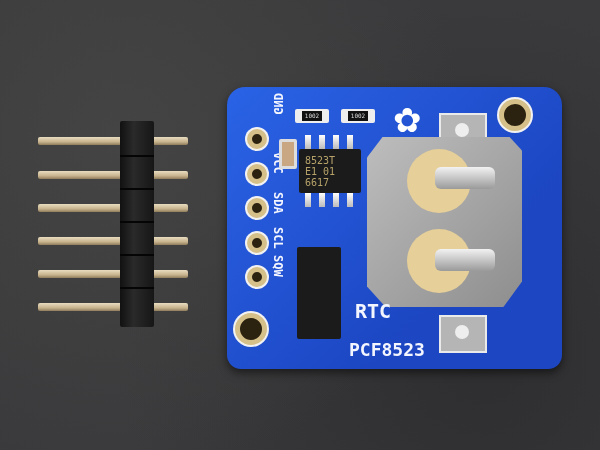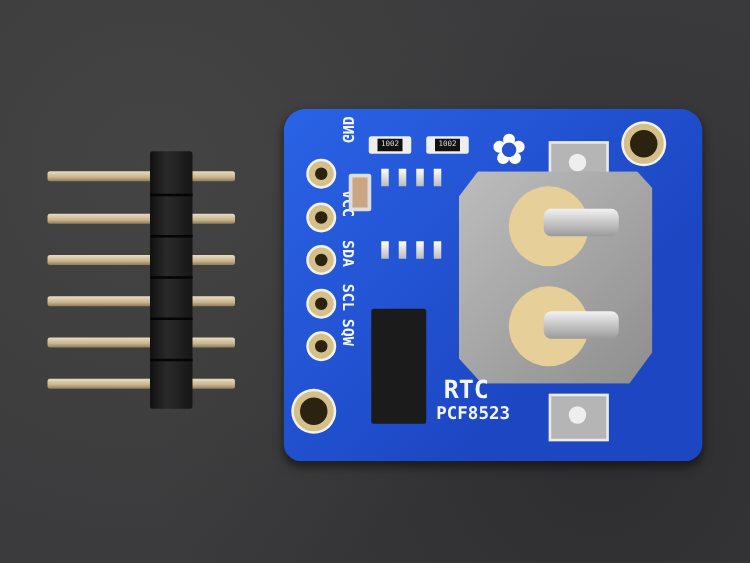--- a/index.html
+++ b/index.html
@@ -113,35 +113,40 @@
     <div class="resistor" style="left:114px; top:22px">
         <span>1002</span>
       </div>
 
     <div class="cap" style="left:52px; top:52px; width:12px; height:24px"></div>
 
     <div class="leg" style="left:78px; top:48px"></div>
     <div class="leg" style="left:92px; top:48px"></div>
     <div class="leg" style="left:106px; top:48px"></div>
     <div class="leg" style="left:120px; top:48px"></div>
+    <div class="chip" style="left:72px; top:62px; width:62px; height:44px">
+      <div>8523T</div>
+      <div>E1 01</div>
+      <div>6617</div>
+    </div>
     <div class="leg" style="left:78px; top:106px"></div>
     <div class="leg" style="left:92px; top:106px"></div>
     <div class="leg" style="left:106px; top:106px"></div>
     <div class="leg" style="left:120px; top:106px"></div>
 
     <div class="chip" style="left:70px; top:160px; width:44px; height:92px"></div>
 
     <div class="star" style="left:166px; top:16px">✿</div>
 
     <div class="pad" style="left:212px; top:26px"></div>
     <div class="holder">
       <div class="window" style="left:40px; top:12px"></div>
       <div class="tab" style="left:68px; top:30px"></div>
       <div class="window" style="left:40px; top:92px"></div>
       <div class="tab" style="left:68px; top:112px"></div>
     </div>
     <div class="pad" style="left:212px; top:228px"></div>
 
     <div class="silk" style="left:128px; top:212px; font-size:20px">RTC</div>
-    <div class="silk" style="left:122px; top:236px; font-size:14px">PCF8523</div>
+    <div class="silk" style="left:122px; top:252px; font-size:18px">PCF8523</div>
   </div>
 
 </div>
 
 </body></html>

